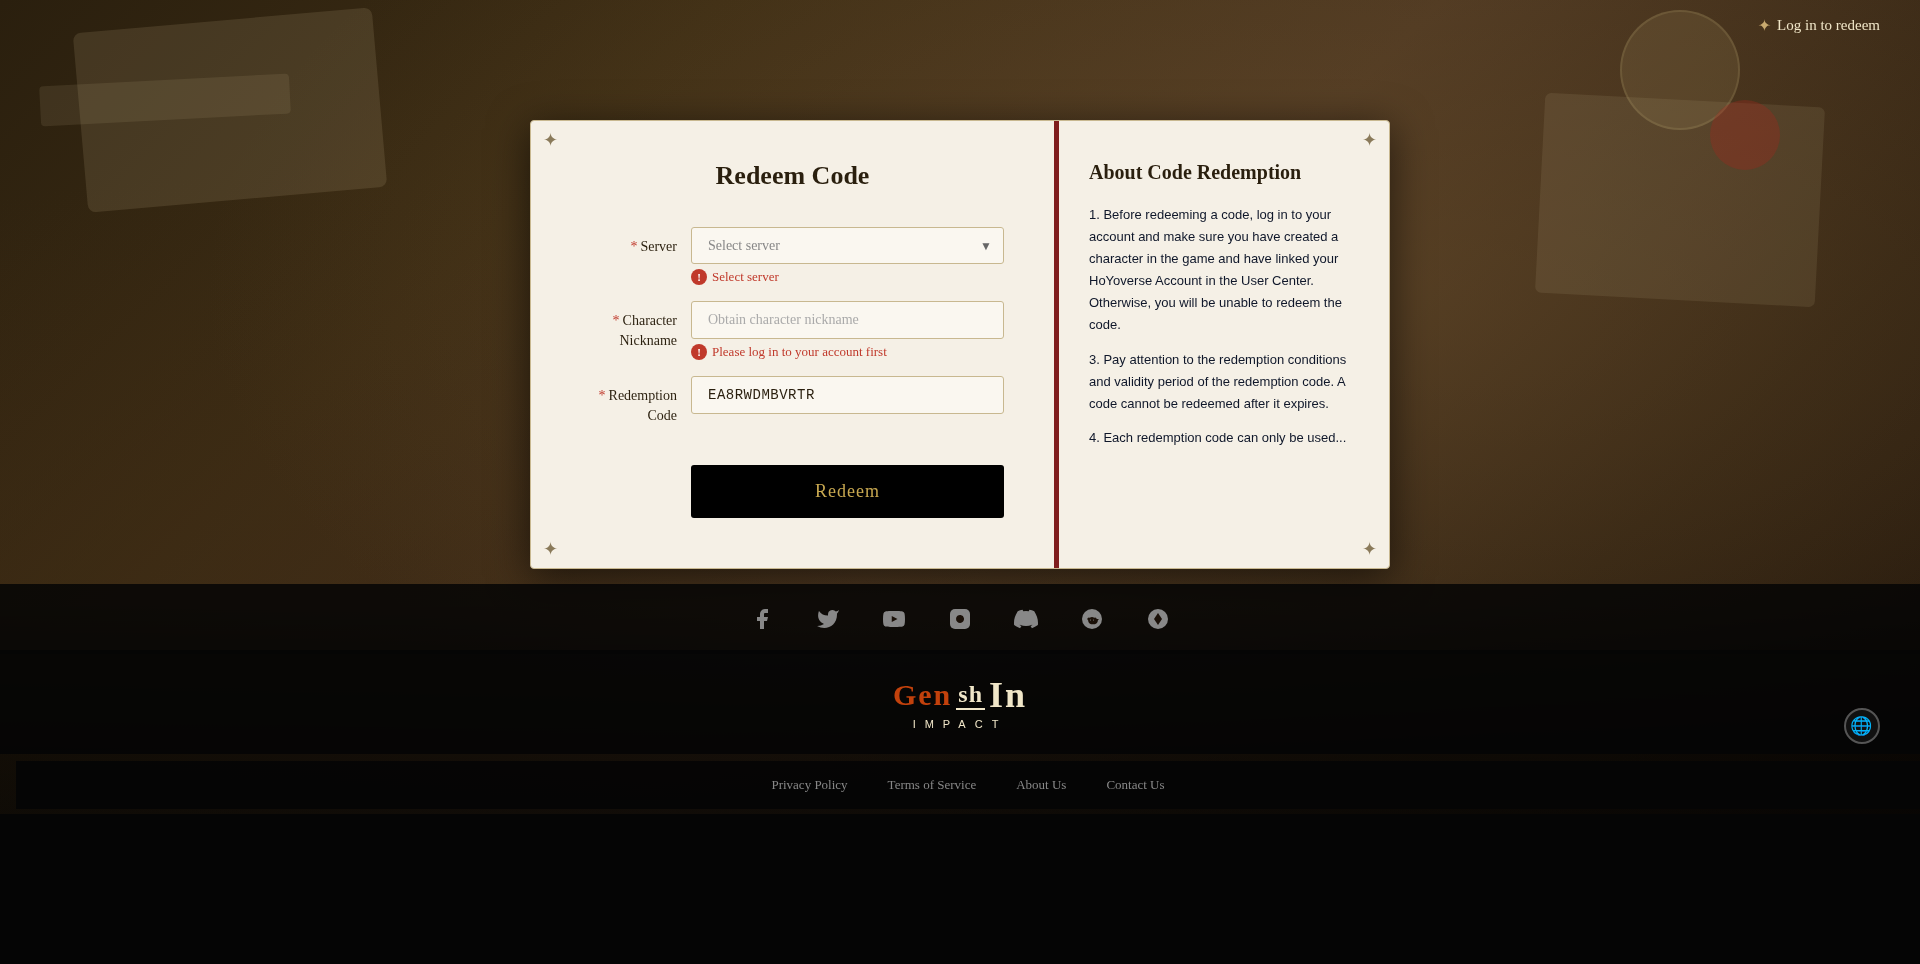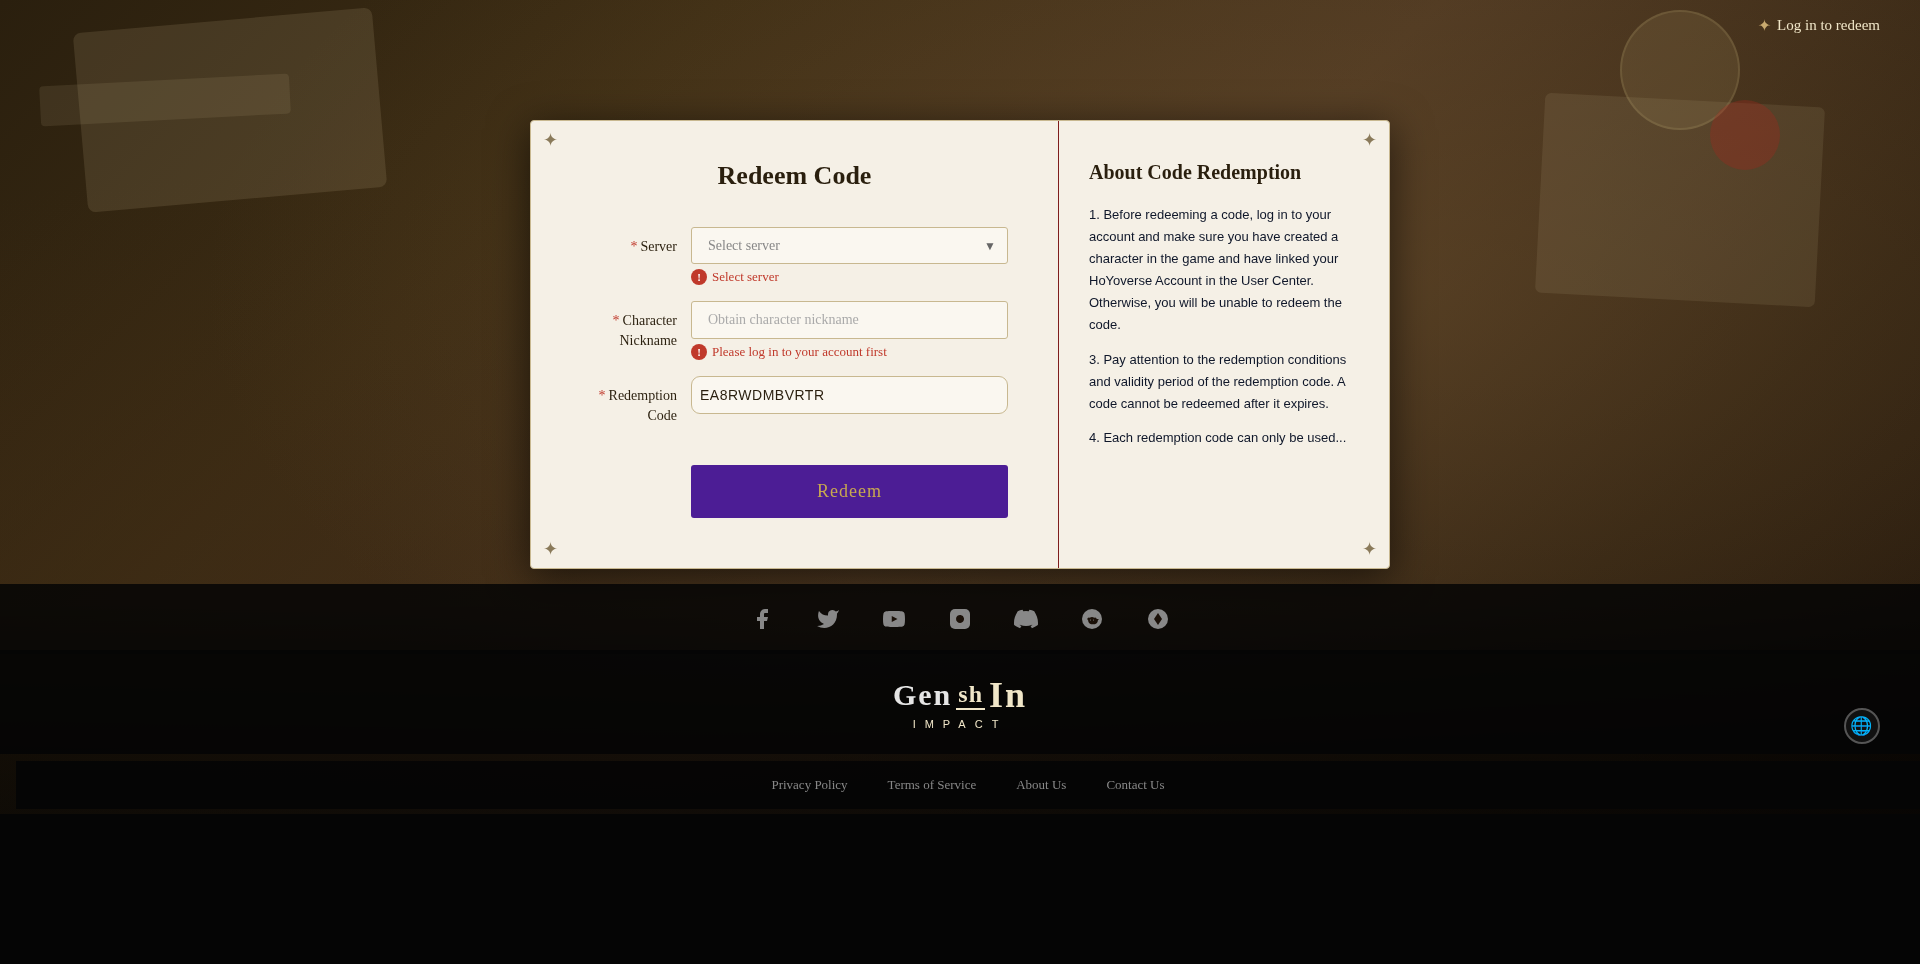--- a/index.html
+++ b/index.html
@@ -139,21 +139,21 @@
       color: #8a7a5a;
       font-size: 18px;
     }
     .corner-bl { left: 12px; }
     .corner-br { right: 12px; }
 
     
     .left-panel {
       flex: 1;
       padding: 40px 50px 50px;
-      border-right: 1px solid #7f1d1d;
+      border-right: 5px solid #7f1d1d;
     }
 
     .panel-title {
       font-size: 26px;
       font-weight: bold;
       color: #2a1f0e;
       text-align: center;
       margin-bottom: 36px;
       font-family: 'Georgia', serif;
     }
@@ -247,36 +247,36 @@
       align-items: center;
       justify-content: center;
       color: white;
       font-size: 11px;
       font-weight: bold;
       flex-shrink: 0;
     }
 
     .redemption-input {
       width: 100%;
-      padding: 10px 8px;
+      padding: 10px 16px;
       border: 1px solid #c8b890;
       background: #faf7f0;
-      border-radius: 9px;
+      border-radius: 3px;
       font-size: 14px;
       color: #2a1f0e;
-      font-family: Liberation Sans, sans-serif;
+      font-family: Liberation Mono, monospace;
       outline: none;
       letter-spacing: 0.5px;
     }
 
     .redeem-btn {
       width: 100%;
       margin-top: 24px;
       padding: 16px;
-      background: #4c1d95;
+      background: #000000;
       color: #c8a850;
       font-size: 18px;
       font-family: 'Georgia', serif;
       border: none;
       border-radius: 3px;
       cursor: pointer;
       letter-spacing: 1px;
       transition: background 0.2s;
     }
 
@@ -545,21 +545,21 @@
     <svg viewBox="0 0 24 24" xmlns="http://www.w3.org/2000/svg">
       <circle cx="12" cy="12" r="10"></circle>
         <path d="M8 12 L12 6 L16 12 L12 18 Z" fill="#1a1008"></path>
     </svg>
   </div>
 </div>
 
 <div class="logo-area" style="bottom: 210px;">
   <div class="genshin-logo">
     <div style="display:flex; align-items:center; gap:4px;">
-      <span style="font-family:Georgia,serif; font-size:30px; font-weight:bold; color:#e5e5e5; letter-spacing:2px;">Gen</span>
+      <span style="font-family:Georgia,serif; font-size:30px; font-weight:bold; color:#c2410c; letter-spacing:2px;">Gen</span>
       <span style="font-family:Georgia,serif; font-size:24px; font-weight:bold; color:#f0e6c8; letter-spacing:1px; border-bottom: 2px solid #f0e6c8; padding:0 2px;">sh</span>
       <span style="font-family:Georgia,serif; font-size:36px; font-weight:bold; color:#f0e6c8; letter-spacing:2px;">In</span>
     </div>
     <div style="font-family:Arial,sans-serif; font-size:11px; color:#f0e6c8; letter-spacing:9px; margin-top:2px; text-transform:uppercase;">IMPACT</div>
   </div>
 </div>
 
 <div class="globe-icon-wrap" style="bottom: 220px; right: 40px;">
   <div class="globe-circle">🌐</div>
 </div>

